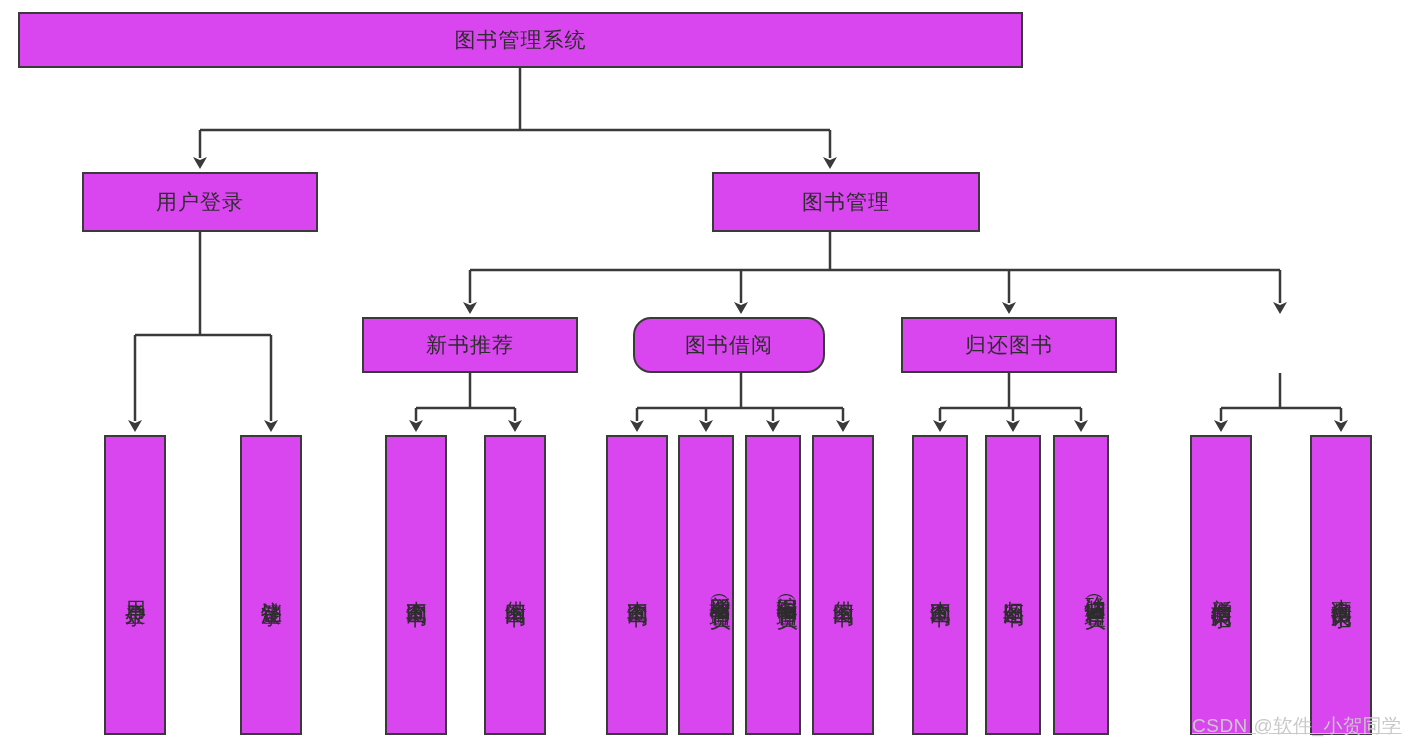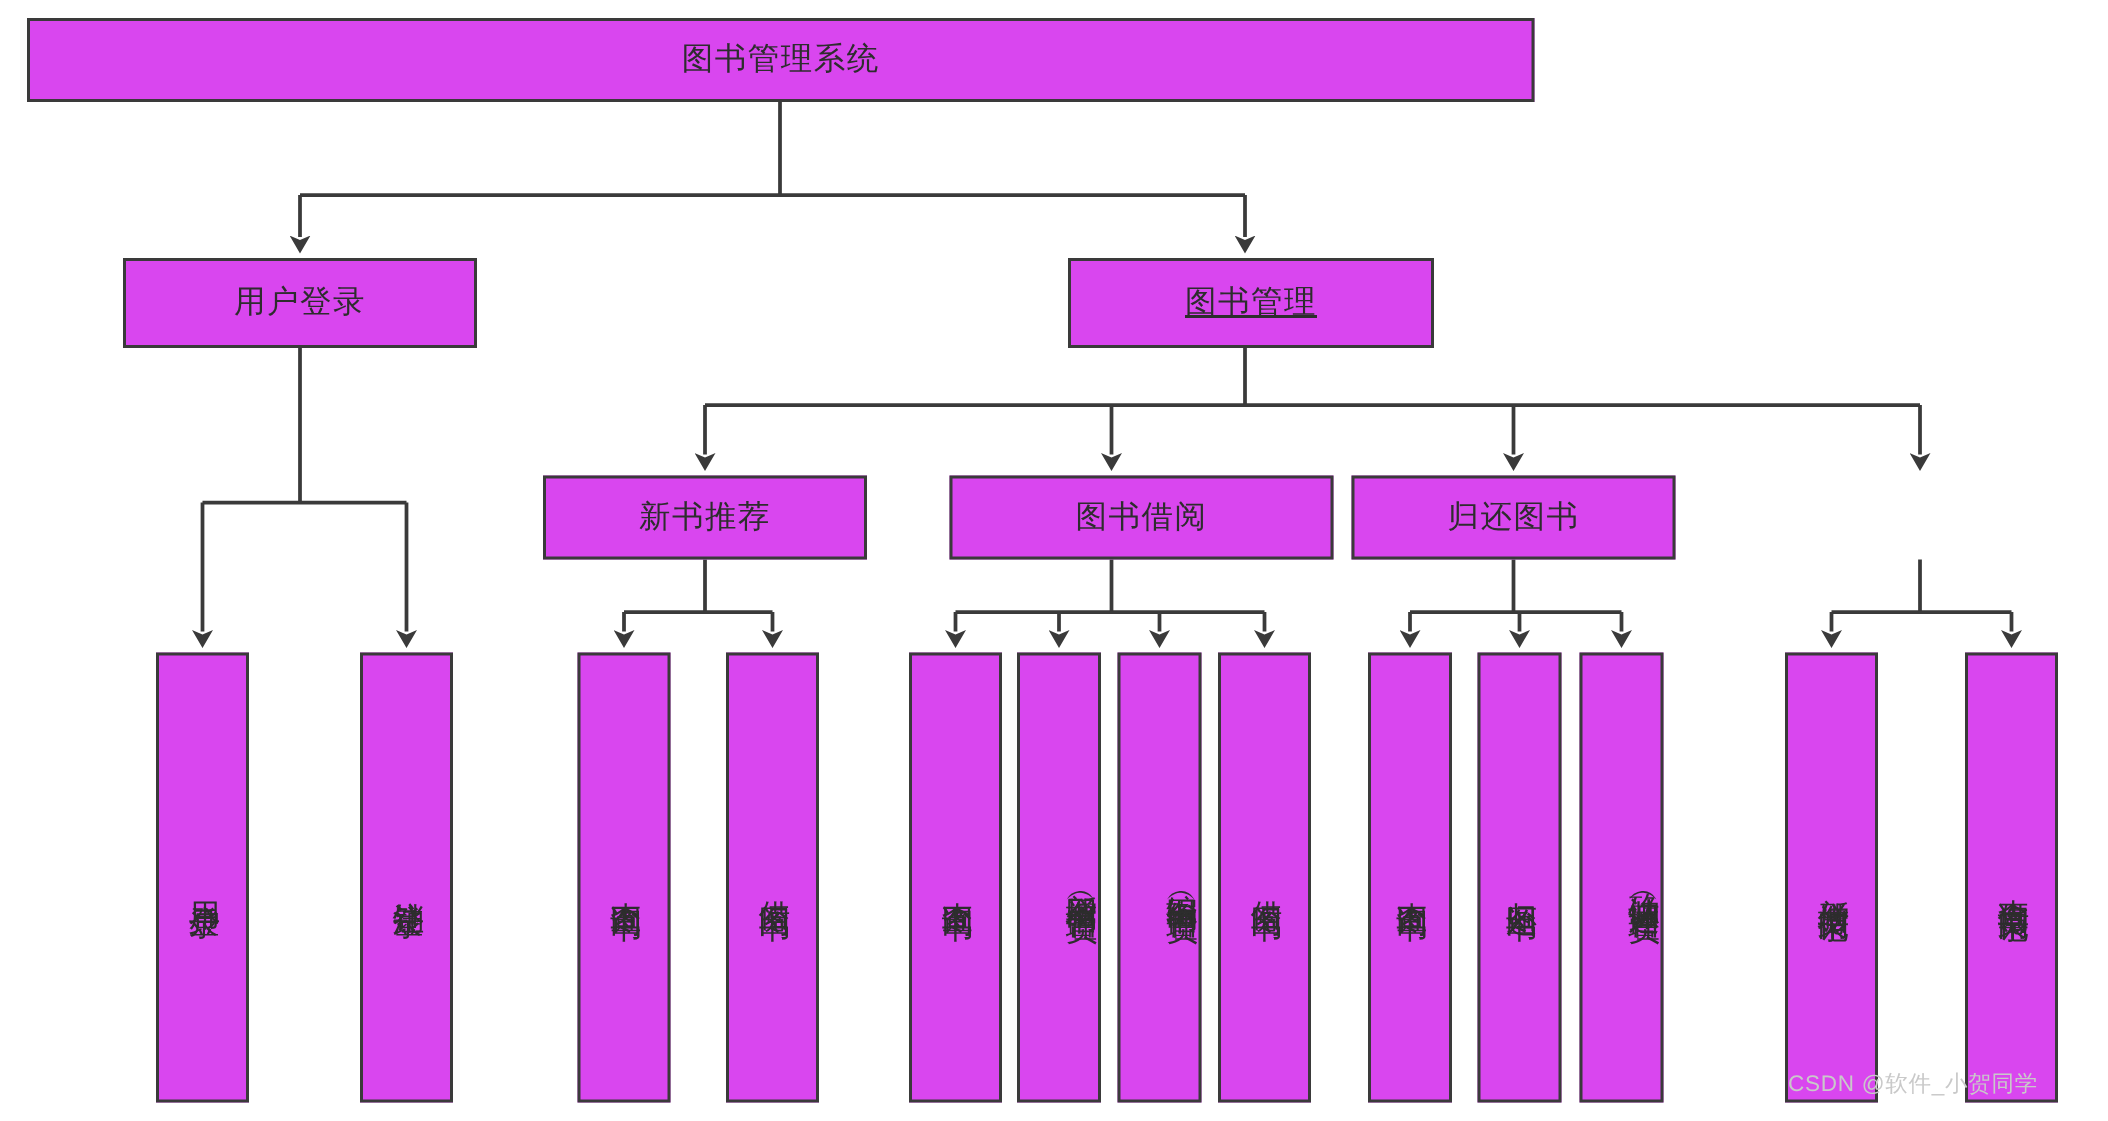--- a/index.html
+++ b/index.html
@@ -59,23 +59,24 @@
     stroke: #3a3a3a;
     stroke-width: 2.5;
     fill: none;
   }
   .arrowhead {
     fill: #3a3a3a;
   }
   .watermark {
     position: absolute;
     color: #c9c9c9;
-    font-size: 15px;
+    font-size: 19px;
     white-space: nowrap;
     letter-spacing: 0.5px;
+    text-decoration: underline;
   }
 </style>
 </head>
 <body>
 
 <div id="canvas">
 
   <svg class="wires" viewBox="0 0 1405 747">
     <defs>
       <marker id="arw" markerWidth="12" markerHeight="14" refX="1" refY="7" orient="auto" markerUnits="userSpaceOnUse">
@@ -127,28 +128,28 @@
     <path class="wire" d="M1341,408 L1341,421" marker-end="url(#arw)"></path>
   </svg>
 
   <div class="node horiz" style="left:18px; top:12px; width:1005px; height:56px;">
     <span class="lbl">图书管理系统</span>
   </div>
 
   <div class="node horiz" style="left:82px; top:172px; width:236px; height:60px;">
     <span class="lbl">用户登录</span>
   </div>
-  <div class="node horiz" style="left:712px; top:172px; width:244px; height:60px;text-decoration:underline;">
+  <div class="node horiz" style="left:712px; top:172px; width:268px; height:60px;">
     <span class="lbl">图书管理</span>
   </div>
 
   <div class="node horiz" style="left:362px; top:317px; width:216px; height:56px;">
     <span class="lbl">新书推荐</span>
   </div>
-  <div class="node horiz" style="left:633px; top:317px; width:256px; height:56px;">
+  <div class="node horiz" style="left:633px; top:317px; width:192px; height:56px;border-radius:18px;">
     <span class="lbl">图书借阅</span>
   </div>
   <div class="node horiz" style="left:901px; top:317px; width:216px; height:56px;">
     <span class="lbl">归还图书</span>
   </div>
 
   <div class="node vert" style="left:104px; top:435px; width:62px; height:300px; align-items:center;">
     <span class="lbl">用户登录</span>
   </div>
   <div class="node vert" style="left:240px; top:435px; width:62px; height:300px; align-items:center;">

